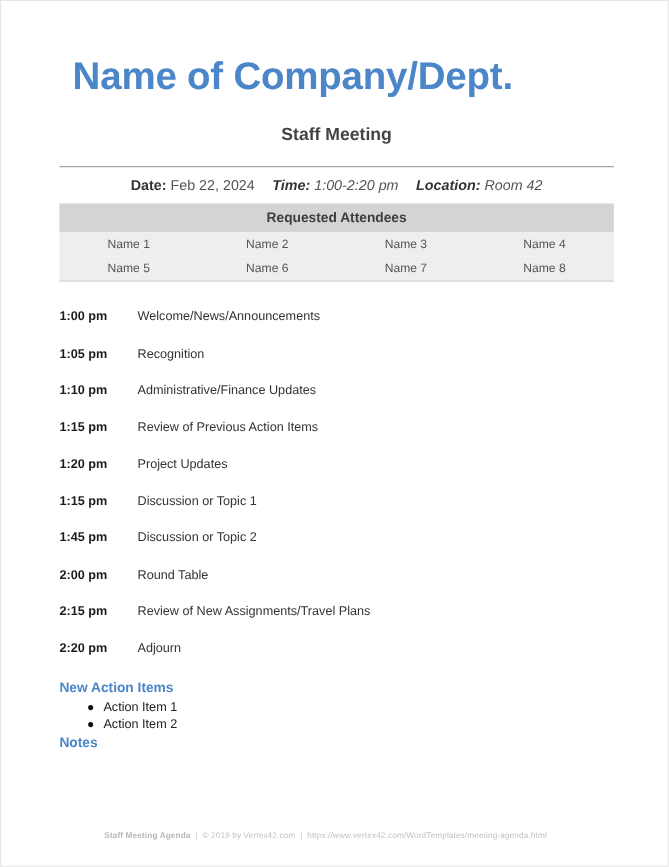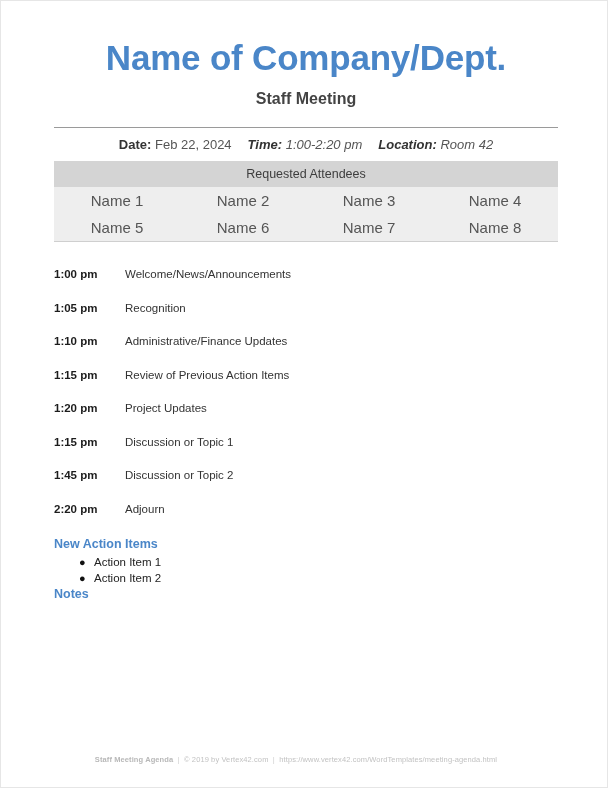--- a/index.html
+++ b/index.html
@@ -24,23 +24,22 @@
   }
   .content {
     position: absolute;
     left: 53px;
     top: 0;
     width: 504px;
   }
 
   
   .doc-title {
-    margin: 0;
+    margin: 12px;
     padding-top: 36px;
-    text-align: center;
     font-size: 35px;
     line-height: 42px;
     font-weight: bold;
     color: #4a86c8;
     letter-spacing: -0.2px;
   }
   .doc-subtitle {
     margin: 0;
     padding-top: 10px;
     text-align: center;
@@ -83,29 +82,29 @@
   
   .attendees {
     width: 100%;
     border-collapse: collapse;
     table-layout: fixed;
   }
   .attendees th {
     background: #d4d4d4;
     color: #3d3d3d;
     font-size: 12.5px;
-    font-weight: normal;
+    font-weight: bold;
     padding: 6px 0 6px 0;
     border: none;
     margin-left: 44px;
   }
   .attendees td {
     background: #eeeeee;
     color: #555555;
-    font-size: 15px;
+    font-size: 11px;
     font-weight: normal;
     padding: 5px 0 5px 0;
     text-align: center;
     border: none;
   }
   .attendees tr.body-row:last-child td {
     border-bottom: 1px solid #cfcfcf;
   }
 
   
@@ -259,20 +258,28 @@
         </tr>
         <tr>
           <td class="time">1:15 pm</td>
           <td class="desc">Discussion or Topic 1</td>
         </tr>
         <tr>
           <td class="time">1:45 pm</td>
           <td class="desc">Discussion or Topic 2</td>
         </tr>
         <tr>
+          <td class="time">2:00 pm</td>
+          <td class="desc">Round Table</td>
+        </tr>
+        <tr>
+          <td class="time">2:15 pm</td>
+          <td class="desc">Review of New Assignments/Travel Plans</td>
+        </tr>
+        <tr>
           <td class="time">2:20 pm</td>
           <td class="desc">Adjourn</td>
         </tr>
       </tbody>
     </table>
 
     <h3 class="section-heading">New Action Items</h3>
     <ul class="action-list">
       <li>
         <span class="bullet">●</span>

